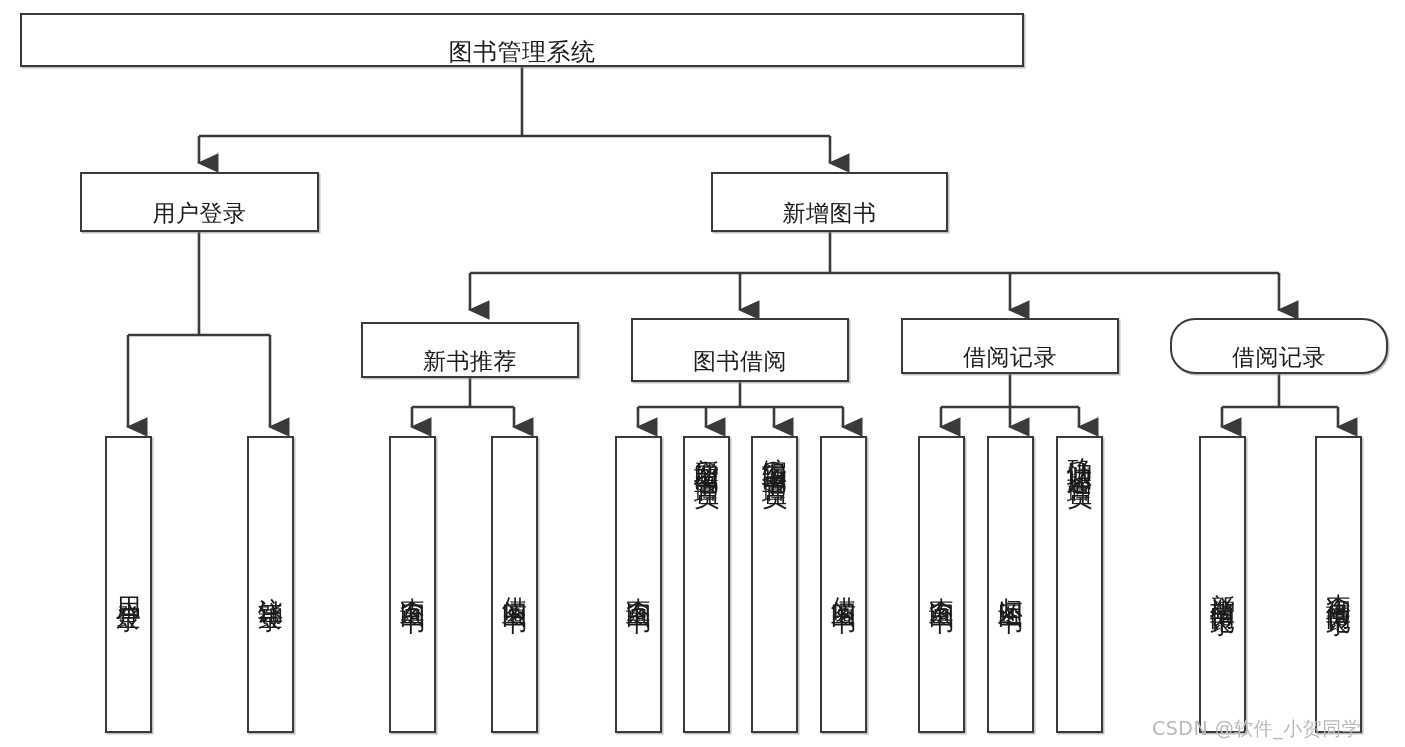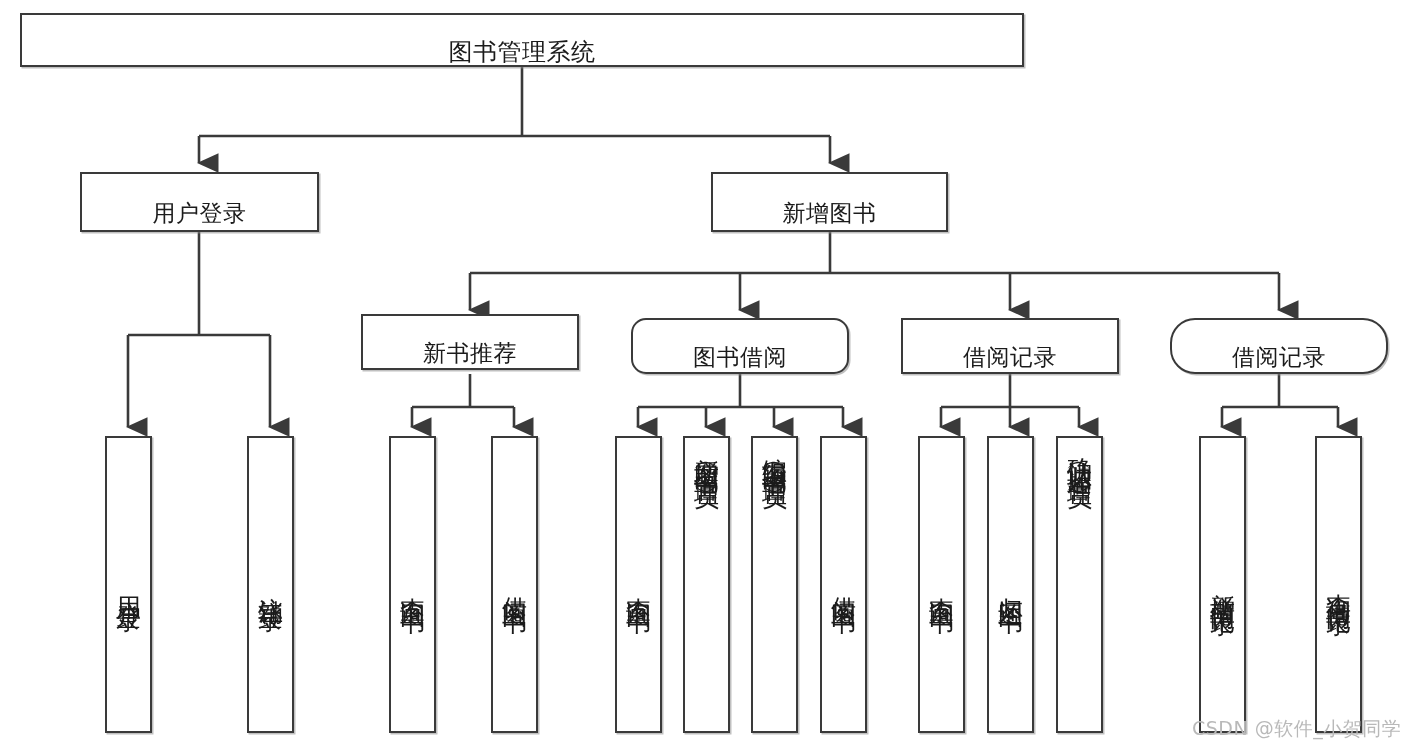--- a/index.html
+++ b/index.html
@@ -141,24 +141,24 @@
     <span class="lbl">图书管理系统</span>
   </div>
 
   <div class="node h" style="left:80px; top:172px; width:239px; height:60px;">
     <span class="lbl">用户登录</span>
   </div>
   <div class="node h" style="left:711px; top:172px; width:237px; height:60px;">
     <span class="lbl">新增图书</span>
   </div>
 
-  <div class="node h" style="left:361px; top:314px; width:218px; height:56px;">
+  <div class="node h" style="left:361px; top:322px; width:218px; height:56px;">
     <span class="lbl">新书推荐</span>
   </div>
-  <div class="node h" style="left:631px; top:318px; width:218px; height:56px;border-radius:15px;">
+  <div class="node h" style="left:631px; top:318px; width:218px; height:64px;">
     <span class="lbl">图书借阅</span>
   </div>
   <div class="node h" style="left:901px; top:318px; width:218px; height:56px;">
     <span class="lbl">借阅记录</span>
   </div>
   <div class="node h" style="left:1170px; top:318px; width:218px; height:56px;border-radius:25px;">
     <span class="lbl">借阅记录</span>
   </div>
 
   <div class="node v mid" style="left:105px; top:436px; width:47px; height:297px;">
@@ -198,17 +198,17 @@
     <span class="lbl">确认归还（管理员）</span>
   </div>
 
   <div class="node v mid" style="left:1199px; top:436px; width:47px; height:297px;">
     <span class="lbl">新增借阅记录</span>
   </div>
   <div class="node v mid" style="left:1315px; top:436px; width:47px; height:297px;">
     <span class="lbl">查询借阅记录</span>
   </div>
 
-  <div class="watermark" style="left:1192px; top:716px;">
+  <div class="watermark" style="left:1152px; top:716px;">
     <span>CSDN @软件_小贺同学</span>
   </div>
 
 </div>
 
 </body></html>

